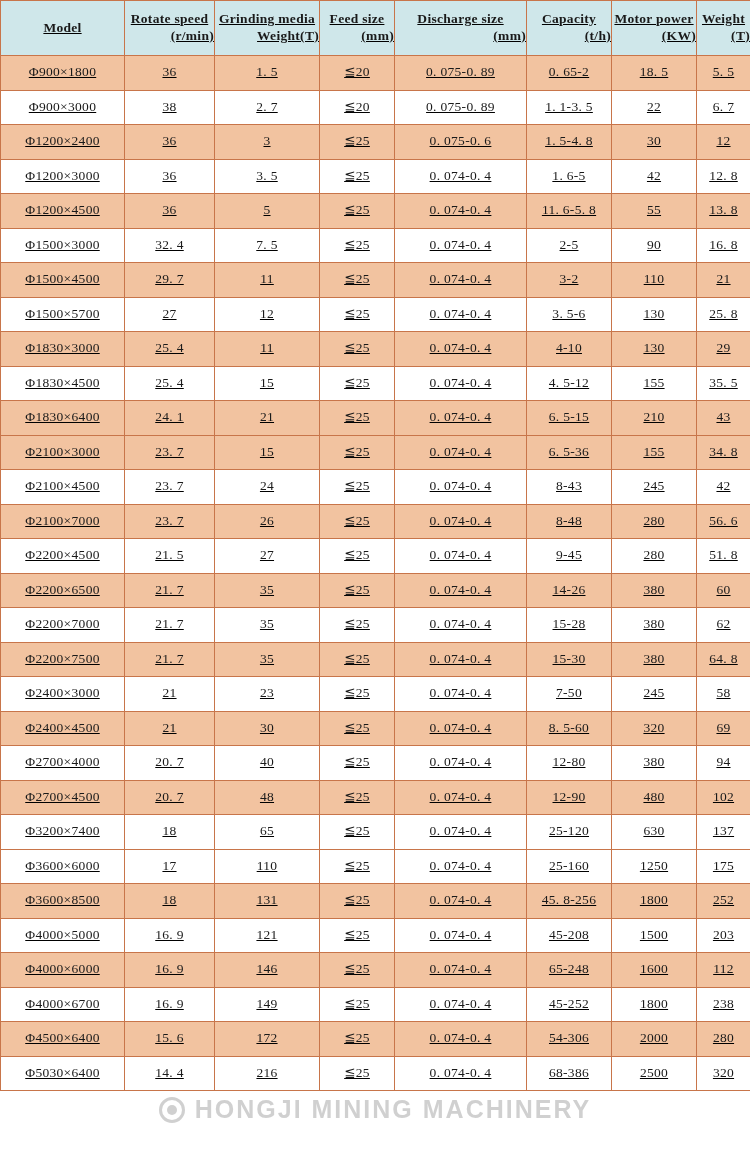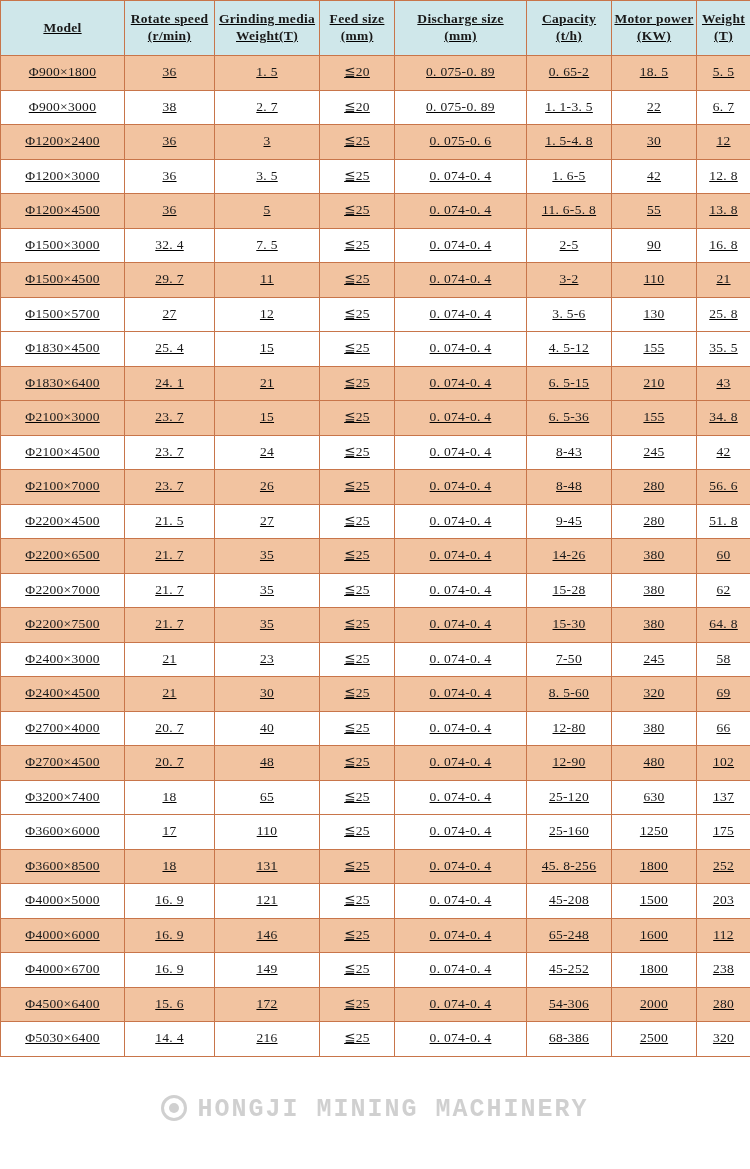--- a/index.html
+++ b/index.html
@@ -35,20 +35,21 @@
   thead th {
     background: #cfe7ea;
     font-weight: bold;
     height: 54px;
     font-size: 13.5px;
     padding: 2px 2px;
   }
   thead th .hdr-line2 {
     display: block;
     font-weight: bold;
+    text-align: right;
   }
   tbody tr.odd td {
     background: #f2c3a0;
   }
   tbody tr.even td {
     background: #ffffff;
   }
   tbody td {
     height: 33.5px;
   }
@@ -61,21 +62,21 @@
   col.c5 { width: 85px; }
   col.c6 { width: 85px; }
   col.c7 { width: 54px; }
 
   .watermark {
     position: absolute;
     left: 0;
     top: 1095px;
     width: 750px;
     text-align: center;
-    font-family: Liberation Mono, monospace;
+    font-family: Liberation Sans, sans-serif;
     font-size: 25px;
     font-weight: bold;
     letter-spacing: 2px;
     color: rgba(150, 150, 150, 0.45);
     z-index: 5;
     pointer-events: none;
     white-space: nowrap;
   }
   .watermark .wm-logo {
     display: inline-block;
@@ -224,20 +225,30 @@
       <tr class="even">
         <td>Φ1500×5700</td>
         <td>27</td>
         <td>12</td>
         <td>≦25</td>
         <td>0. 074-0. 4</td>
         <td>3. 5-6</td>
         <td>130</td>
         <td>25. 8</td>
       </tr>
+      <tr class="odd">
+        <td>Φ1830×3000</td>
+        <td>25. 4</td>
+        <td>11</td>
+        <td>≦25</td>
+        <td>0. 074-0. 4</td>
+        <td>4-10</td>
+        <td>130</td>
+        <td>29</td>
+      </tr>
       <tr class="even">
         <td>Φ1830×4500</td>
         <td>25. 4</td>
         <td>15</td>
         <td>≦25</td>
         <td>0. 074-0. 4</td>
         <td>4. 5-12</td>
         <td>155</td>
         <td>35. 5</td>
       </tr>
@@ -342,21 +353,21 @@
         <td>69</td>
       </tr>
       <tr class="even">
         <td>Φ2700×4000</td>
         <td>20. 7</td>
         <td>40</td>
         <td>≦25</td>
         <td>0. 074-0. 4</td>
         <td>12-80</td>
         <td>380</td>
-        <td>66</td>
+        <td>94</td>
       </tr>
       <tr class="odd">
         <td>Φ2700×4500</td>
         <td>20. 7</td>
         <td>48</td>
         <td>≦25</td>
         <td>0. 074-0. 4</td>
         <td>12-90</td>
         <td>480</td>
         <td>102</td>

